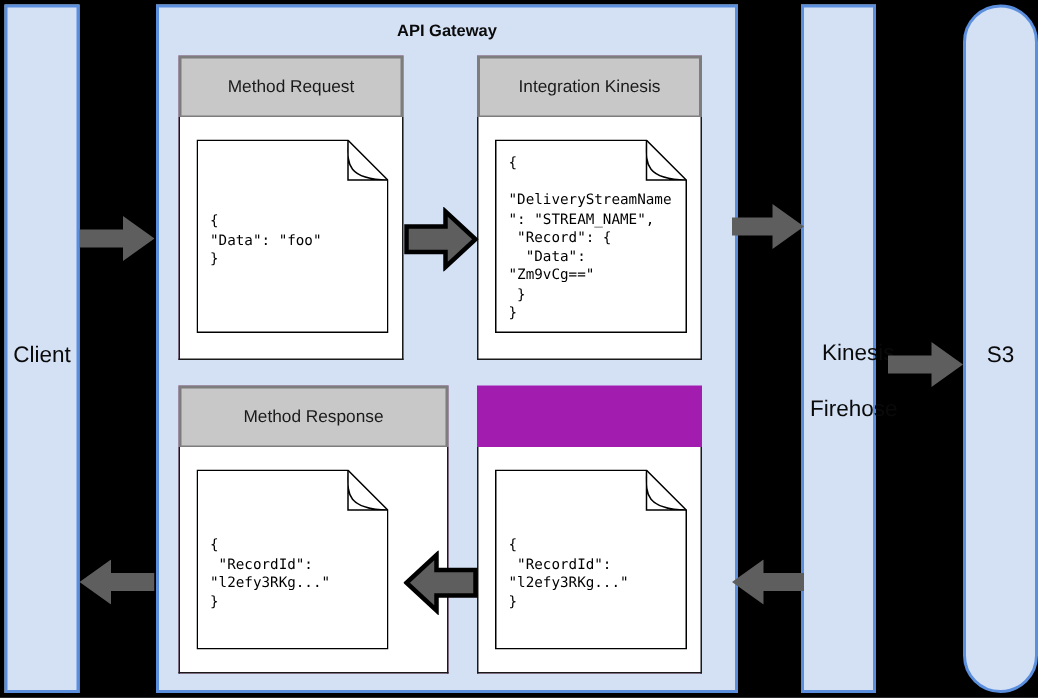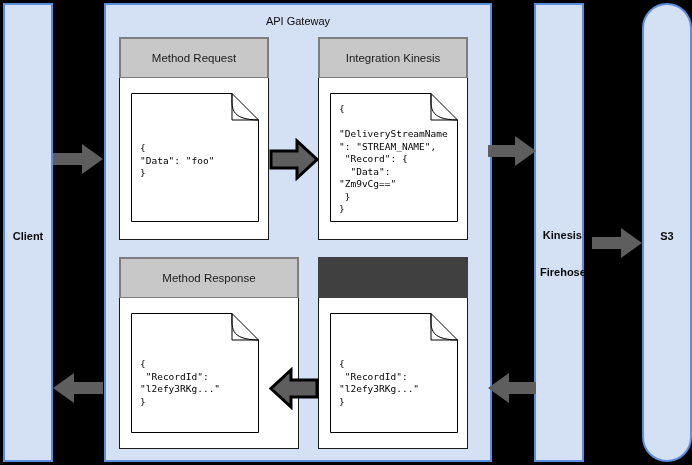--- a/index.html
+++ b/index.html
@@ -18,48 +18,48 @@
   
   .lane {
     position: absolute;
     background: #d4e1f5;
     border: 2px solid #5b8fde;
   }
   .lane-label {
     position: absolute;
     left: 0; right: 0;
     text-align: center;
-    font-size: 11px;
-    font-weight: bold;
+    font-size: 15px;
+    font-weight: normal;
     color: #0a0a0a;
     line-height: 13px;
     white-space: nowrap;
   }
 
   
   #apigw {
     position: absolute;
     left: 104px; top: 3px;
     width: 388px; height: 459px;
     background: #d4e1f5;
     border: 2px solid #5b8fde;
   }
   #apigw-title {
     position: absolute;
     left: 0; top: 10px; width: 100%;
     text-align: center;
     font-size: 11px;
-    font-weight: normal;
+    font-weight: bold;
     color: #0a0a0a;
   }
 
   
   .node {
     position: absolute;
-    background: #404040;
+    background: #a21caf;
     border: 1px solid #1a1a1a;
   }
   .node-header {
     height: 41px;
     background: #c8c8c8;
     border: 2px solid #7d7d7d;
     border-bottom: 1px solid #7d7d7d;
     display: flex;
     align-items: center;
     justify-content: center;
@@ -185,21 +185,21 @@
     </div>
 
     <div class="arrow" style="left:163px; top:362px;">
       <svg width="50" height="43" viewBox="0 0 50 43">
         <path d="M48 13 H22 V3 L2 21.5 L22 40 V30 H48 Z" fill="#5e5e5e" stroke="#000000" stroke-width="3" stroke-linejoin="miter"></path>
       </svg>
     </div>
   </div>
 
   <div class="lane" style="left:534px; top:3px; width:50px; height:459px;">
-    <div class="lane-label" style="top:224px; text-align:right; padding-left:1px;">Kinesis</div>
+    <div class="lane-label" style="top:224px; text-align:right; padding-left:12px;">Kinesis</div>
     <div class="lane-label" style="top:238px; text-align:left; padding-left:4px;margin-top:23px;">Firehose</div>
   </div>
 
   <div class="lane" style="left:642px; top:3px; width:50px; height:459px;border-radius:25px;">
     <div class="lane-label" style="top:225px;">S3</div>
   </div>
 
   <div class="arrow" style="left:53px; top:144px;">
     <svg width="50" height="30" viewBox="0 0 50 30">
       <path d="M0 9 H29 V0 L50 15 L29 30 V21 H0 Z" fill="#5e5e5e"></path>

